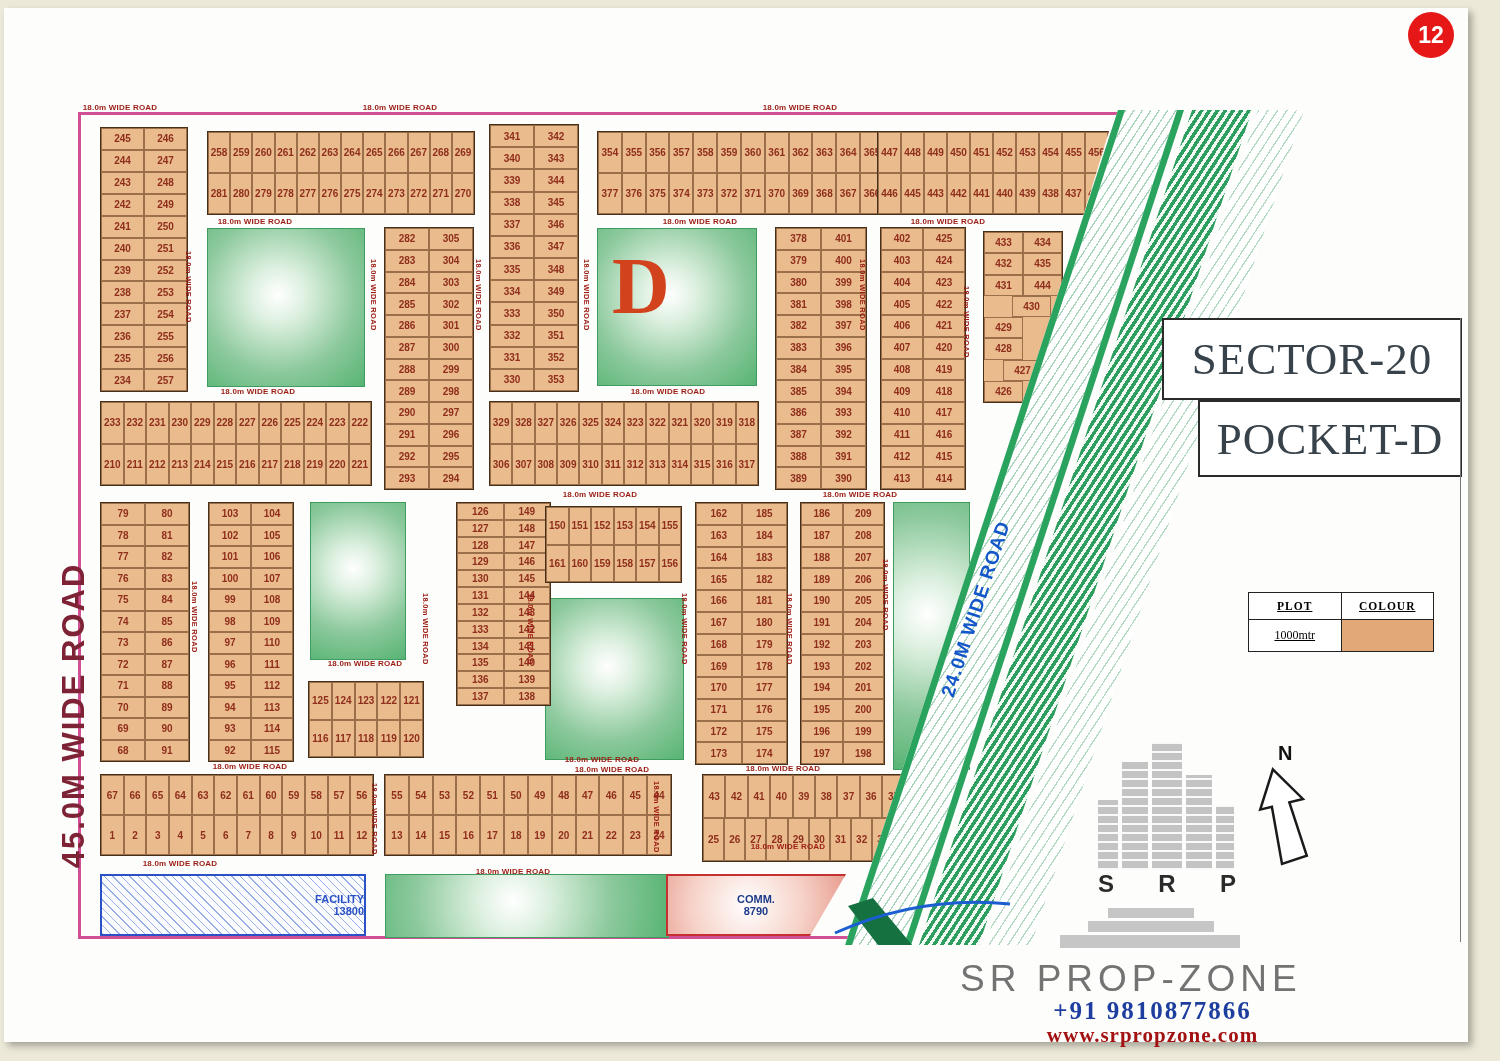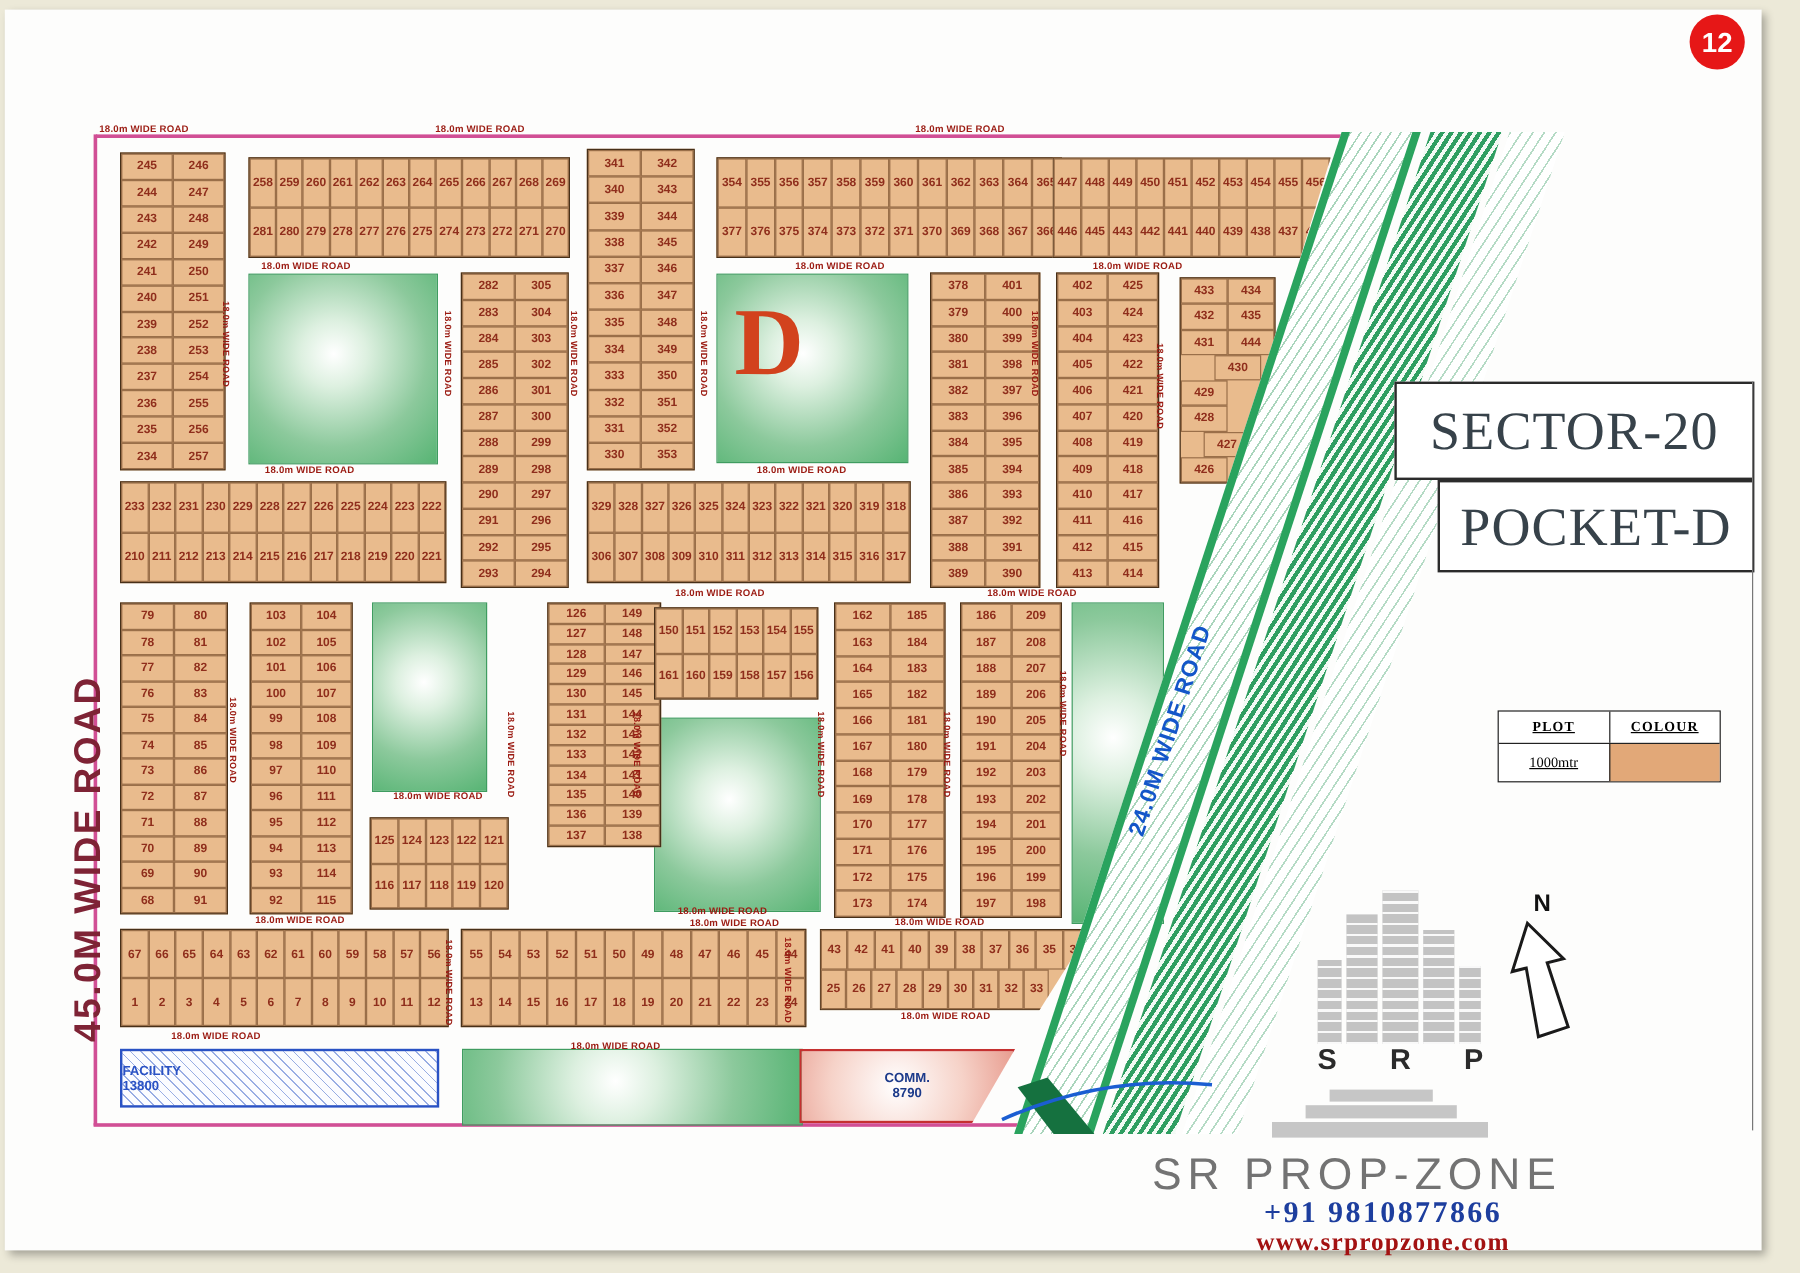--- a/index.html
+++ b/index.html
@@ -26,24 +26,24 @@
   
   .rlh{position:absolute;width:100px;text-align:center;font-size:8px;font-weight:700;
        color:#9b1b12;letter-spacing:.2px;white-space:nowrap;}
   .rlv{position:absolute;writing-mode:vertical-rl;height:78px;text-align:center;font-size:7.5px;
        font-weight:700;color:#9b1b12;letter-spacing:.3px;white-space:nowrap;}
   .leftroad{position:absolute;left:-82px;top:693px;width:320px;height:45px;text-align:center;
             transform:rotate(-90deg);font-size:31px;font-weight:700;letter-spacing:2px;color:#7e2335;}
   .dletter{position:absolute;left:612px;top:246px;font-family:"Liberation Serif",serif;
            font-size:80px;font-weight:700;color:#d2421d;line-height:1;}
   
-  .facility{position:absolute;left:100px;top:874px;width:266px;height:49px;border:2px solid #2a52c4;
-            box-sizing:border-box;color:#2a52c4;display:flex;flex-direction:column;align-items:flex-start;
+  .facility{position:absolute;left:100px;top:874px;width:266px;height:62px;border:2px solid #2a52c4;
+            box-sizing:border-box;color:#2a52c4;display:flex;flex-direction:column;align-items:flex-end;
             justify-content:center;font-size:11px;font-weight:700;
-            background:repeating-linear-gradient(45deg,rgba(55,95,200,.5) 0 1px,rgba(0,0,0,0) 1px 6px),#fbfcff;}
+            background:repeating-linear-gradient(45deg,rgba(55,95,200,.5) 0 1px,rgba(0,0,0,0) 1px 6px),#fbfcff;padding-left:23px;}
   .comm{position:absolute;left:666px;top:874px;width:180px;height:62px;border:2px solid #c53030;
         box-sizing:border-box;color:#1c3a8a;display:flex;flex-direction:column;align-items:center;
         justify-content:center;font-size:11px;font-weight:700;
         clip-path:polygon(0 0,100% 0,80% 100%,0 100%);
         background:radial-gradient(circle at 45% 50%,#ffffff 0%,#f6d2c8 55%,#e89d90 100%);}
   
   .band{position:absolute;top:110px;height:835px;transform:skewX(-18.1deg);
         transform-origin:top left;box-sizing:border-box;}
   .bandA{left:1118px;width:66px;border-left:7px solid #2aa35e;border-right:7px solid #2aa35e;
          background:repeating-linear-gradient(108deg,rgba(42,150,88,.4) 0 1.5px,rgba(0,0,0,0) 1.5px 8px),#fff;}
@@ -874,21 +874,21 @@
           <div class="pcell">17</div>
           <div class="pcell">18</div>
           <div class="pcell">19</div>
           <div class="pcell">20</div>
           <div class="pcell">21</div>
           <div class="pcell">22</div>
           <div class="pcell">23</div>
           <div class="pcell">24</div>
         </div>
       </div>
-      <div class="block" style="left: 683px; top: 774px; width: 226px; height: 68px; clip-path: polygon(0px 0px, 100% 0px, 81% 100%, 0px 100%);">
+      <div class="block" style="left: 702px; top: 774px; width: 226px; height: 88px; clip-path: polygon(0px 0px, 100% 0px, 81% 100%, 0px 100%);">
         <div class="prow" style="width: 100%;">
           <div class="pcell">43</div>
           <div class="pcell">42</div>
           <div class="pcell">41</div>
           <div class="pcell">40</div>
           <div class="pcell">39</div>
           <div class="pcell">38</div>
           <div class="pcell">37</div>
           <div class="pcell">36</div>
           <div class="pcell">35</div>

